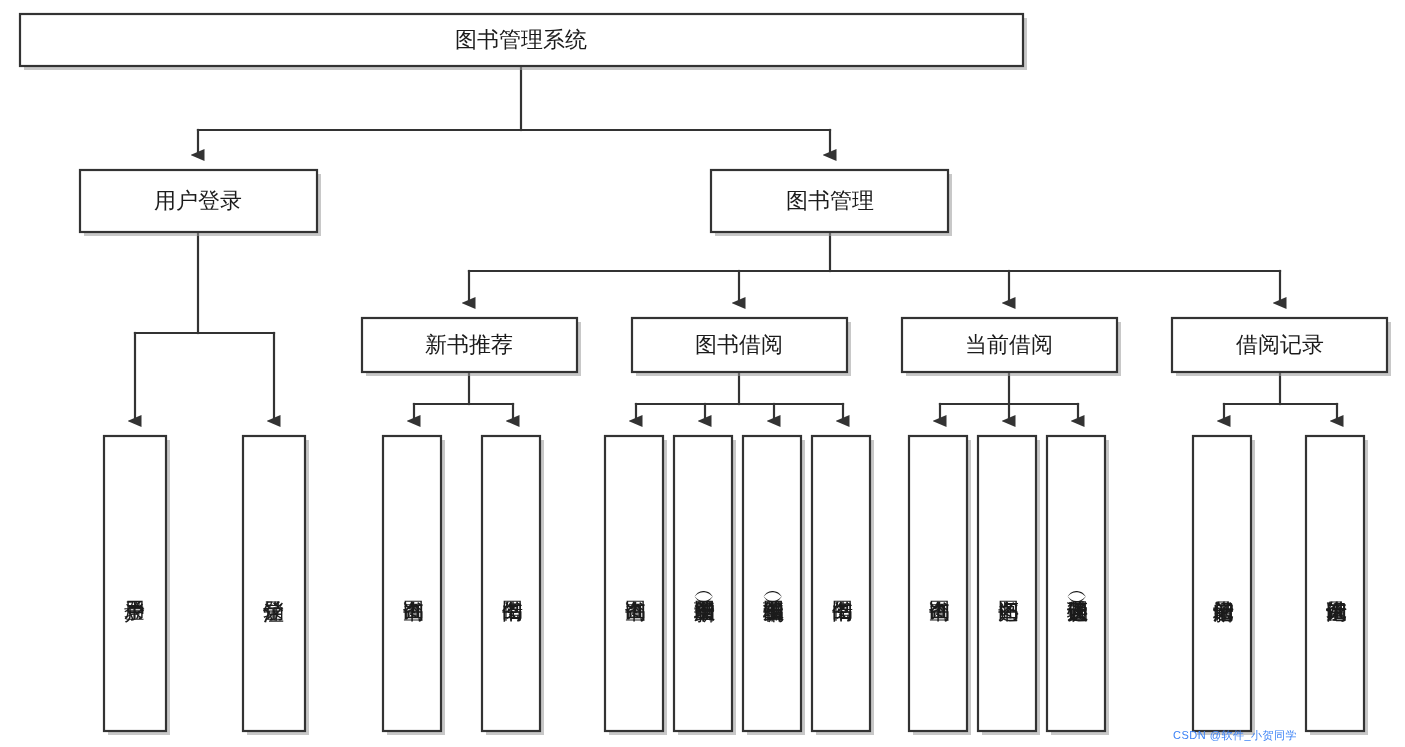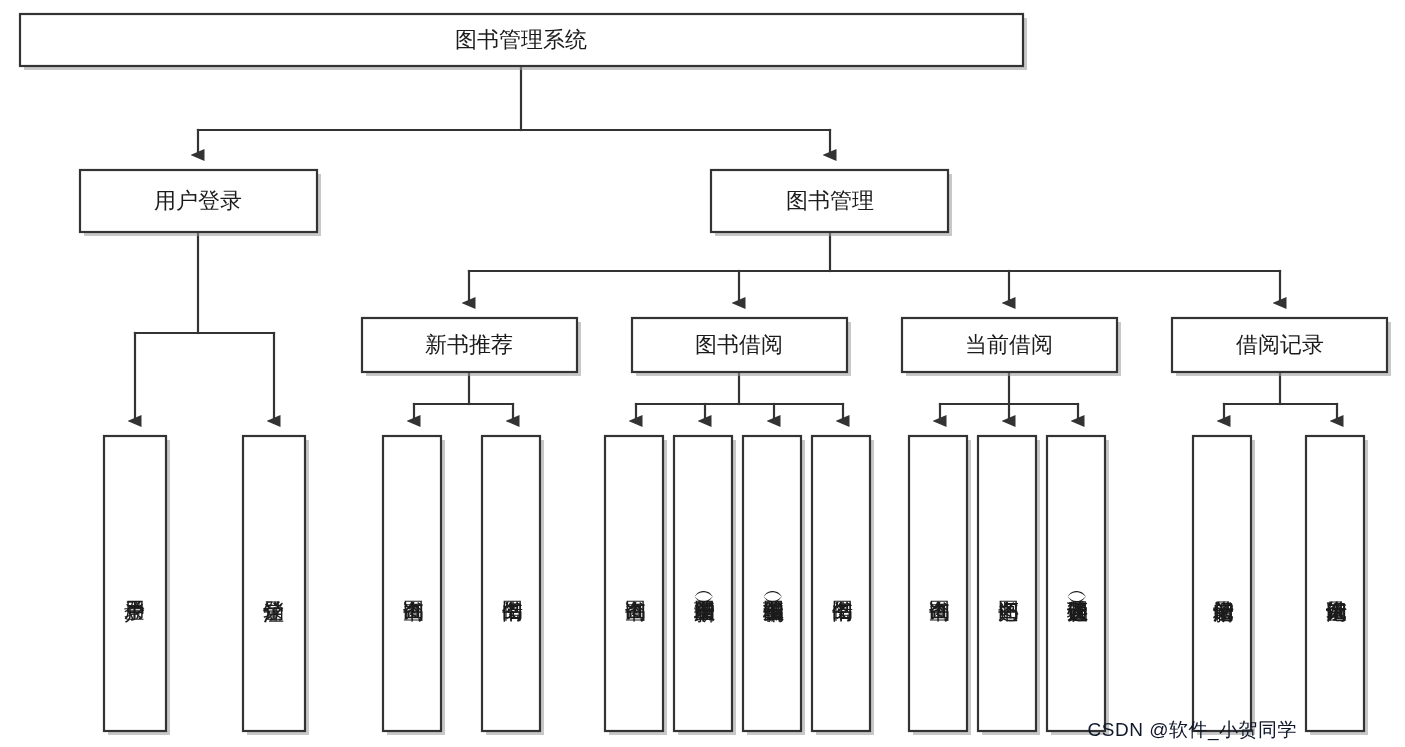--- a/index.html
+++ b/index.html
@@ -54,22 +54,22 @@
   .node-label-vertical {
     fill: #1b1b1b;
     font-family: "Liberation Sans", "DejaVu Sans", sans-serif;
     font-size: 21px;
     text-anchor: middle;
   }
   .watermark {
     position: absolute;
     right: 8px;
     bottom: 4px;
-    color: #0f172a;
-    font-size: 19px;
+    color: #3b82f6;
+    font-size: 11px;
     font-family: "Liberation Sans", "DejaVu Sans", sans-serif;
     letter-spacing: 0.5px;
     white-space: nowrap;
     user-select: none;
   }
 </style>
 </head>
 <body>
 
 <div id="diagram-root">

